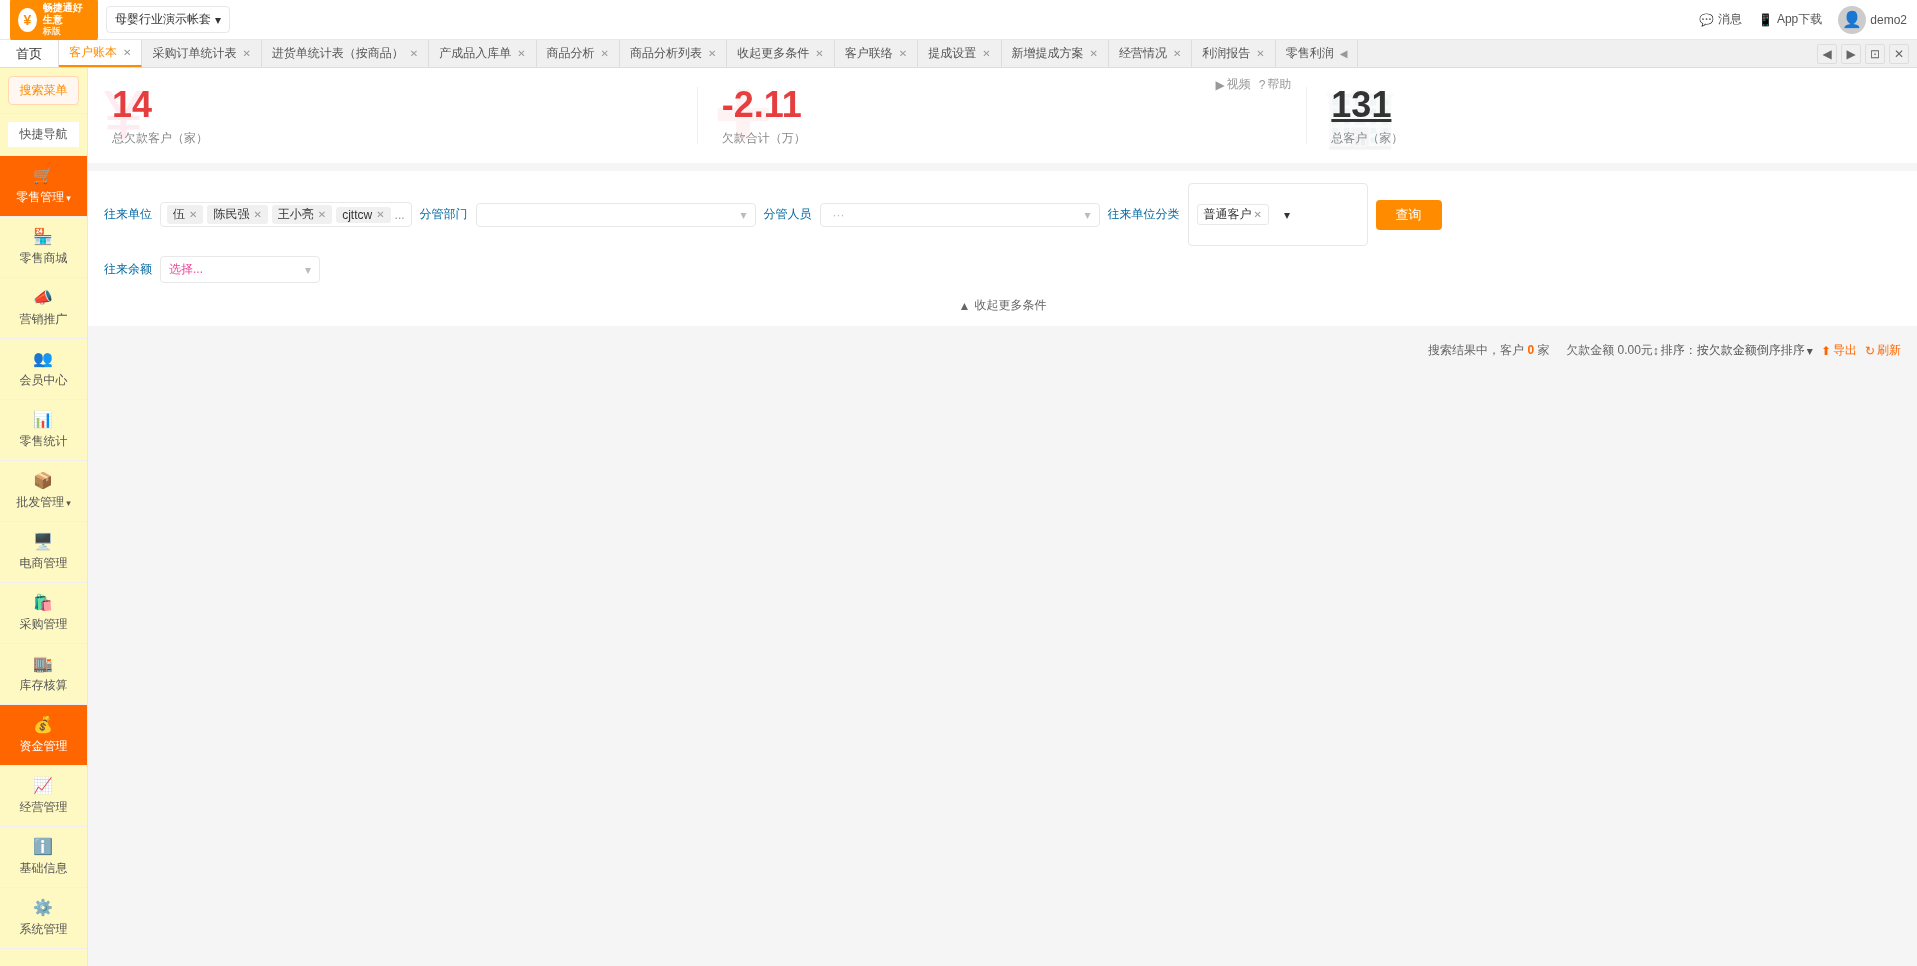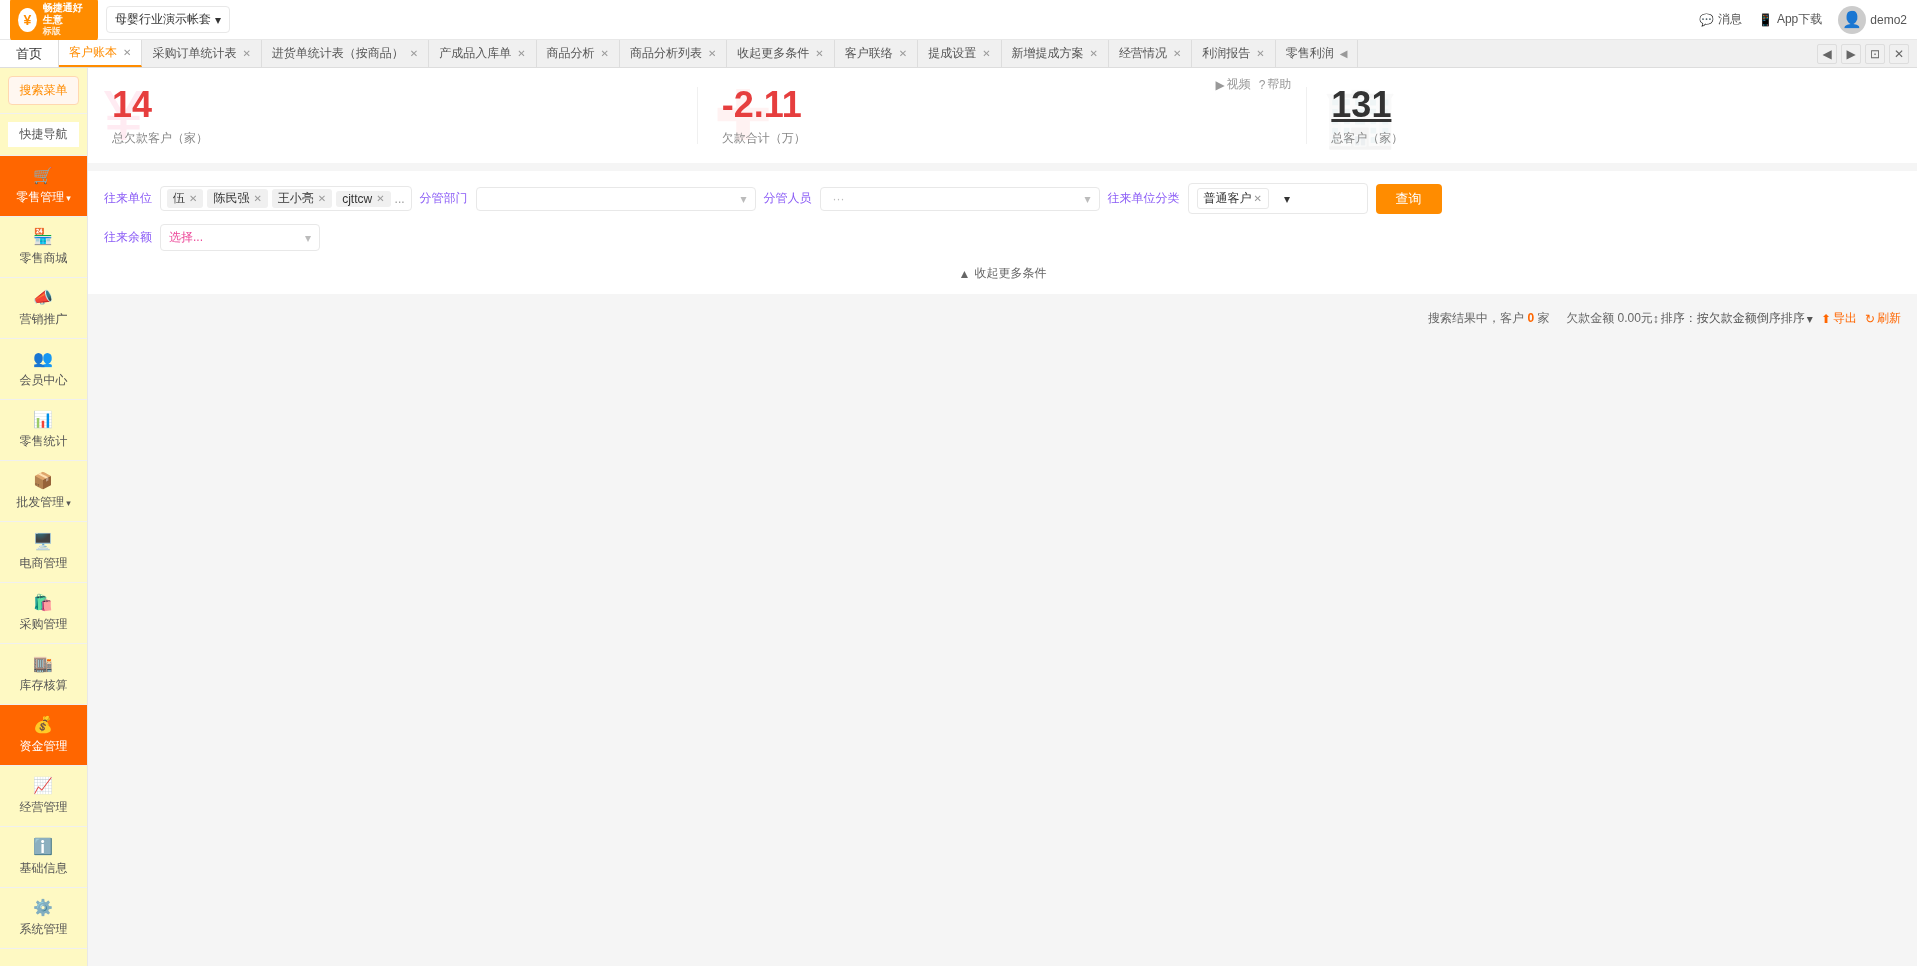--- a/index.html
+++ b/index.html
@@ -48,29 +48,29 @@
     .stat-card:last-child::after { display: none; }
     .stat-value-red { font-size: 36px; font-weight: bold; color: #e63e3e; }
     .stat-value-dark { font-size: 36px; font-weight: bold; color: #333; text-decoration: underline; }
     .stat-label { font-size: 12px; color: #888; }
     .video-help { position: absolute; top: 8px; right: 16px; display: flex; gap: 8px; font-size: 12px; color: #999; }
     .video-help-item { display: flex; align-items: center; gap: 2px; cursor: pointer; }
 
     
     .filter-area { background: #fff; padding: 12px 16px 4px; margin-bottom: 8px; }
     .filter-row { display: flex; align-items: center; gap: 8px; margin-bottom: 10px; flex-wrap: wrap; }
-    .filter-label { font-size: 12px; color: #8b5cf6; white-space: nowrap; min-width: 48px; }
+    .filter-label { font-size: 12px; color: #0369a1; white-space: nowrap; min-width: 48px; }
     .filter-tag-group { display: flex; align-items: center; gap: 4px; flex-wrap: wrap; border: 1px solid #e8e8e8; border-radius: 4px; padding: 2px 6px; min-width: 200px; max-width: 340px; }
     .filter-tag { display: flex; align-items: center; gap: 2px; background: #f0f0f0; border-radius: 3px; padding: 1px 6px; font-size: 12px; color: #333; }
     .filter-tag .tag-close { color: #999; cursor: pointer; font-size: 10px; margin-left: 2px; }
     .filter-tag-more { color: #999; font-size: 12px; cursor: pointer; }
     .filter-dropdown { display: flex; align-items: center; gap: 4px; border: 1px solid #e8e8e8; border-radius: 4px; padding: 4px 8px; min-width: 180px; cursor: pointer; background: #fff; font-size: 12px; color: #bbb; }
     .filter-dropdown .chevron { margin-left: auto; color: #bbb; }
     .filter-dropdown-wide { min-width: 280px; }
-    .filter-select-tag { display: flex; align-items: center; gap: 11px; border: 1px solid #e8e8e8; border-radius: 4px; padding: 4px 8px; min-width: 180px; cursor: pointer; background: #fff; font-size: 12px; color: #333; }
+    .filter-select-tag { display: flex; align-items: center; gap: 11px; border: 1px solid #e8e8e8; border-radius: 4px; padding: 20px 8px; min-width: 180px; cursor: pointer; background: #fff; font-size: 12px; color: #333; }
     .selected-tag-item { display: flex; align-items: center; gap: 2px; background: #fff; border: 1px solid #e8e8e8; border-radius: 3px; padding: 1px 6px; font-size: 12px; }
     .collapse-btn { display: flex; align-items: center; gap: 4px; font-size: 12px; color: #666; cursor: pointer; justify-content: center; padding: 4px 0 8px; }
     .query-btn { background: #ff8c00; color: #fff; border: none; border-radius: 4px; padding: 6px 20px; font-size: 13px; cursor: pointer; white-space: nowrap; }
 
     
     .result-bar { display: flex; align-items: center; justify-content: flex-end; padding: 8px 16px; background: #f5f5f5; font-size: 12px; color: #666; }
     .result-bar-left { display: flex; gap: 16px; }
     .result-bar-right { display: flex; align-items: center; gap: 8px; }
     .sort-btn { display: flex; align-items: center; gap: 2px; cursor: pointer; color: #555; }
     .action-btn { display: flex; align-items: center; gap: 2px; cursor: pointer; color: #ff6600; }

